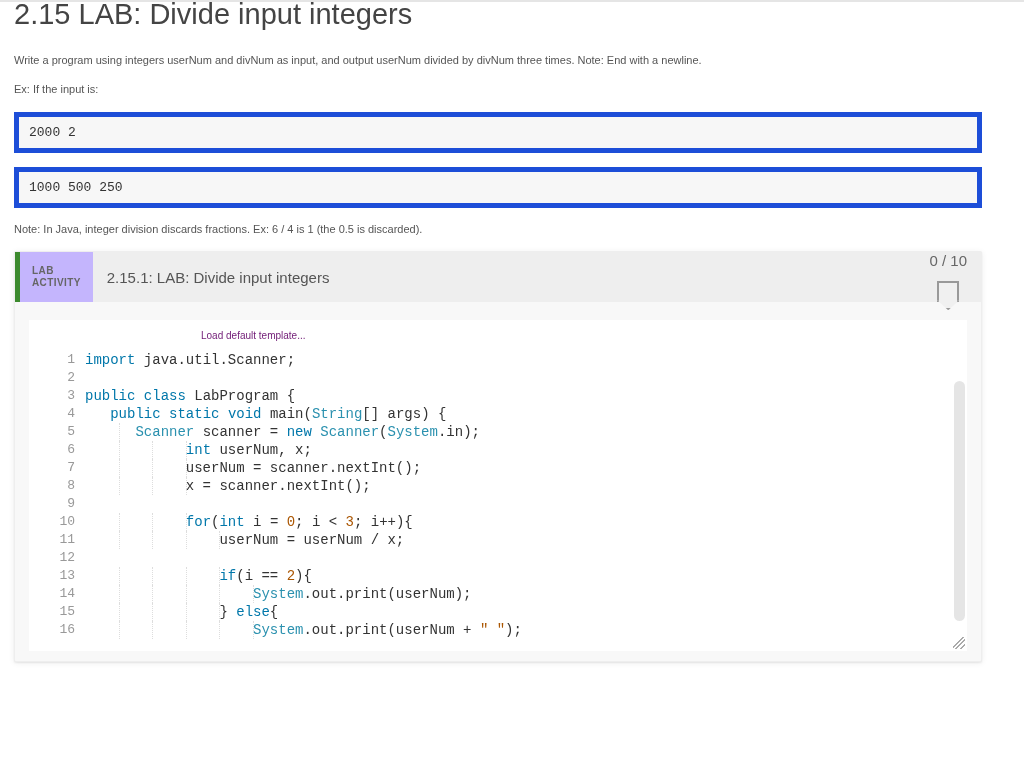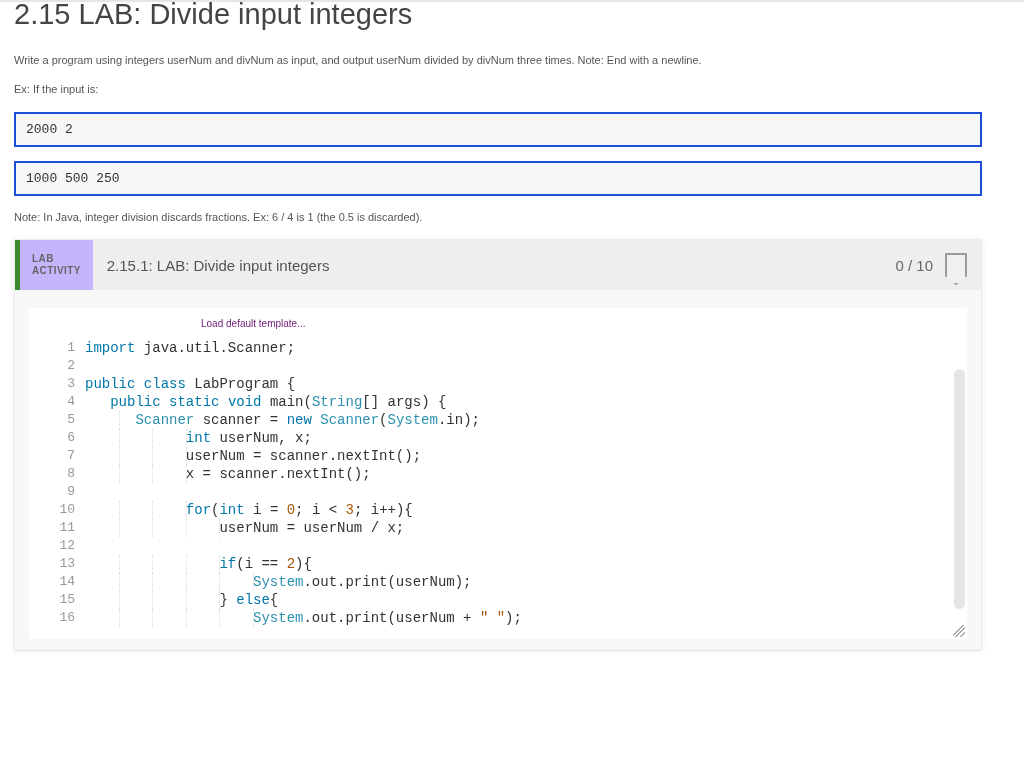--- a/index.html
+++ b/index.html
@@ -16,21 +16,21 @@
     font-size: 29px;
     font-weight: 400;
     color: #444;
     margin: 0 0 18px 0;
     position: relative;
     top: -4px;
   }
   .desc { font-size: 11px; color: #555; margin: 8px 0 14px 0; line-height: 1.4; }
   .codebox {
     background: #f7f7f7;
-    border: 2px solid #1d4ed8;
+    border: 5px solid #1d4ed8;
     font-family: "Menlo","Consolas","Courier New",monospace;
     font-size: 13px;
     padding: 8px 10px;
     color: #333;
     margin: 4px 0 14px 0;
   }
   .small-id { font-size: 10px; color: #bbb; letter-spacing: 0.2px; margin: 14px 0 8px 0; }
 
   
   .activity {
@@ -68,20 +68,21 @@
     color: #555;
     flex: 1;
   }
   .activity-score {
     display: flex;
     align-items: center;
     padding-right: 14px;
     font-size: 15px;
     color: #666;
     gap: 12px;
+    flex-direction: column;
   }
   .badge-shape {
     width: 22px; height: 24px;
     border: 2px solid #999;
     border-bottom: none;
     position: relative;
     background: #f0f0f0;
   }
   .badge-shape:after {
     content: "";

